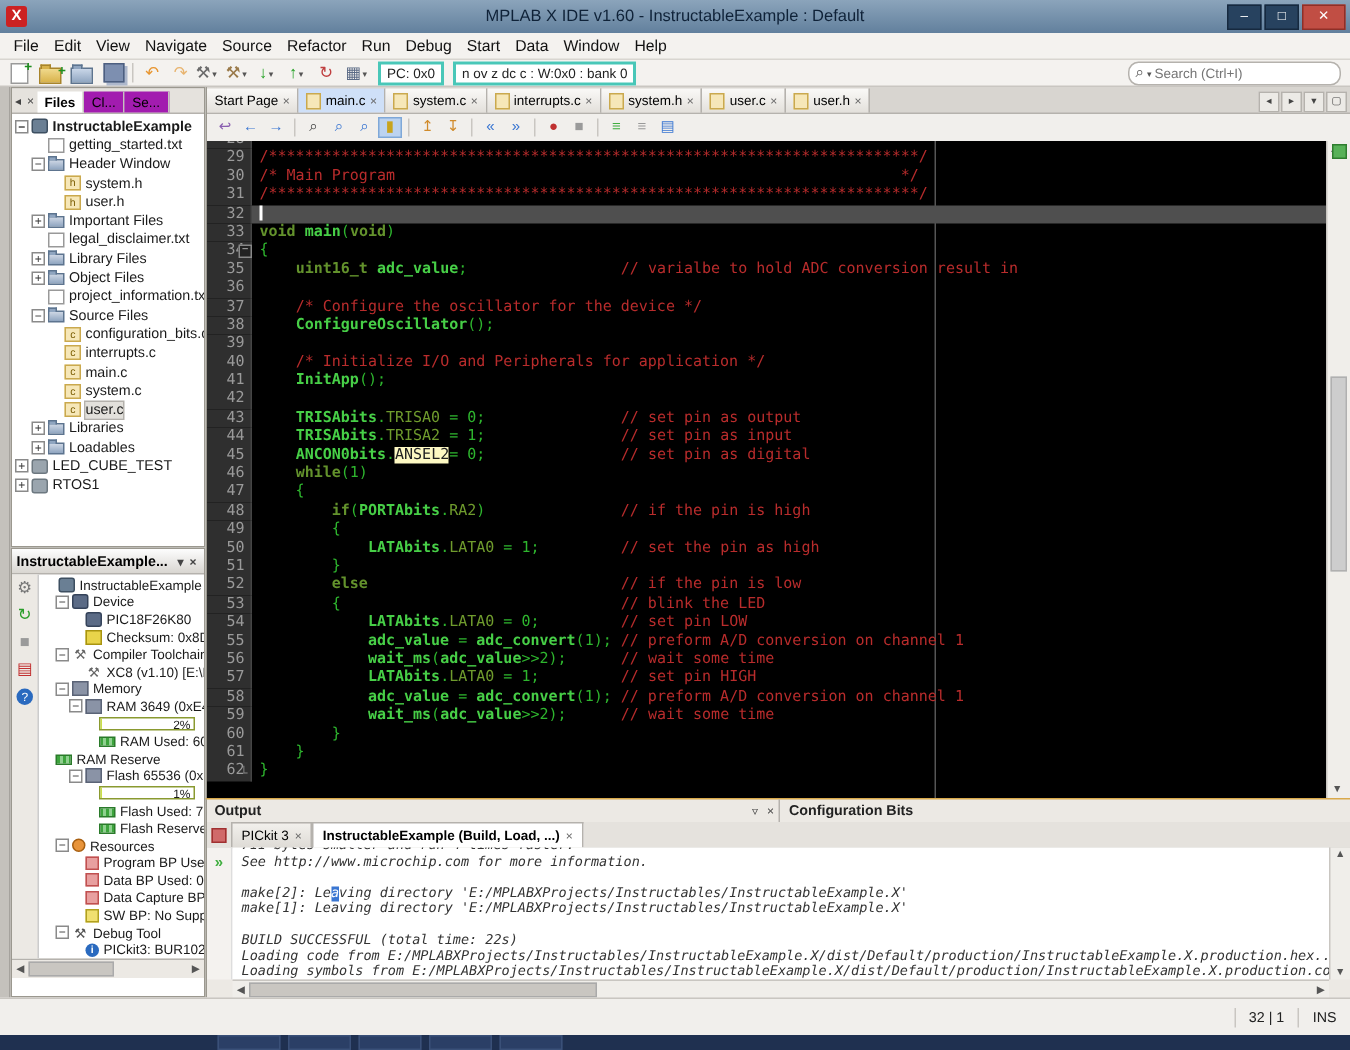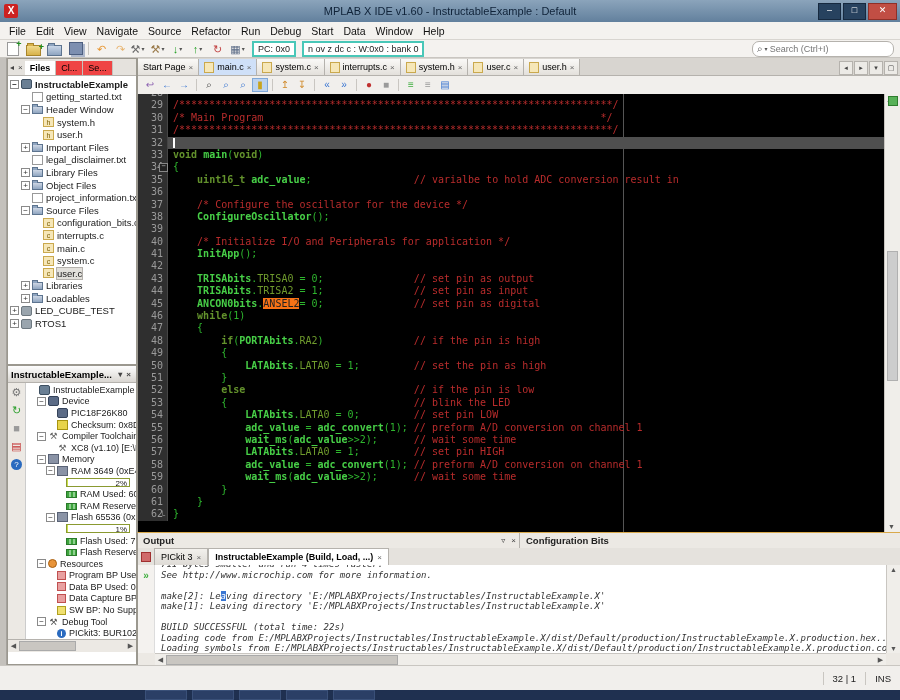--- a/index.html
+++ b/index.html
@@ -33,21 +33,21 @@
   .pcbox,.flagbox{height:12px;border:2px solid #49c7b8;background:#fff;font-size:9px;padding:0 4px;line-height:12px;color:#222;margin-left:6px;white-space:nowrap;}
   .searchbox{margin-left:auto;margin-right:6px;width:132px;height:14px;background:#fff;border:1px solid #b5b2ad;border-radius:7px;display:flex;align-items:center;font-size:9px;color:#999;padding:0 4px;}
   .searchbox .mag{color:#555;font-size:10px;margin-right:1px;}
   .searchbox input{border:none;outline:none;flex:1;font-size:9px;color:#777;background:transparent;width:80px;font-family:"Liberation Sans",sans-serif;}
   
   .left-strip{position:absolute;left:0;top:58px;width:7px;height:632px;background:#c4c1bc;border-right:1px solid #a5a29d;box-sizing:border-box;}
   .panel{position:absolute;background:#fff;border:1px solid #9b988f;box-sizing:border-box;}
   #files-panel{left:7px;top:58px;width:130px;height:307px;}
   .ptabs{height:16px;background:#e5e2dd;display:flex;align-items:flex-end;border-bottom:1px solid #b5b2ad;}
   .ptab-ctrl{font-size:8px;color:#444;padding:0 2px;line-height:14px;}
-  .ptab{font-size:9px;padding:1px 5px;border-right:1px solid #c5c2bd;background:#ef4444;height:12px;line-height:12px;white-space:nowrap;}
+  .ptab{font-size:9px;padding:1px 5px;border-right:1px solid #c5c2bd;background:#a21caf;height:12px;line-height:12px;white-space:nowrap;}
   .ptab.active{background:#fff;font-weight:bold;}
   .tree{overflow:hidden;padding-top:2px;}
   .trow{height:12.6px;display:flex;align-items:center;font-size:9.5px;white-space:nowrap;color:#1a1a1a;}
   .trow.bold{font-weight:bold;}
   .trow.selected .lbl{background:#e2e0db;outline:1px solid #b4b1ac;}
   .exp{width:9px;height:9px;border:1px solid #8a8a8a;background:#fff;font-size:8px;line-height:7px;text-align:center;margin-right:2px;box-sizing:border-box;flex:none;color:#333;}
   .expsp{width:11px;flex:none;}
   .fi{width:11px;height:10px;margin-right:3px;flex:none;box-sizing:border-box;position:relative;font-size:7px;text-align:center;line-height:9px;}
   .fi-project{background:#6a7f94;border:1px solid #3d4f61;border-radius:2px;}
   .fi-project2{background:#9aa5ae;border:1px solid #6d7880;border-radius:2px;}
@@ -101,21 +101,21 @@
   .cl .fold{position:absolute;right:-1px;top:2px;width:7px;height:7px;border:1px solid #888;background:#222;color:#bbb;font-size:7px;line-height:5px;text-align:center;}
   .cl .foldend{position:absolute;right:2px;top:2px;color:#888;font-size:8px;}
   .cl .txt{flex:1;padding-left:5px;}
   .cl.cur .txt{background:#4f4f4f;}
   .caret{display:inline-block;width:2px;height:10px;background:#fff;vertical-align:middle;}
   .seg-k{color:#63922c;font-weight:bold;}
   .seg-i{color:#47cf47;font-weight:bold;}
   .seg-m{color:#6f9b2d;}
   .seg-p{color:#2eb52e;}
   .seg-c{color:#b92c2c;}
-  .seg-hl{background:#f97316;color:#222;}
+  .seg-hl{background:#fef9c3;color:#222;}
   .vsb{position:absolute;right:0;top:0;bottom:0;width:16px;background:#f0eeea;border-left:1px solid #c9c6c1;box-sizing:border-box;}
   .vsb .ok{position:absolute;top:2px;right:2px;width:8px;height:8px;background:#58b158;border:1px solid #2e7d2e;}
   .vsb .up{position:absolute;top:2px;left:1px;font-size:7px;color:#555;}
   .vsb .down{position:absolute;bottom:2px;left:3px;font-size:7px;color:#555;}
   .vsb .vthumb{position:absolute;left:2px;width:11px;background:#cdcdcd;border:1px solid #b0b0b0;box-sizing:border-box;}
   
   #output{position:absolute;left:137px;top:532px;width:763px;height:133px;background:#ece9e4;border-top:1px solid #d9a94b;border-left:1px solid #9b988f;box-sizing:border-box;}
   .ohead{height:15px;display:flex;align-items:stretch;font-size:9.5px;color:#222;}
   .ohead .osec{width:382px;display:flex;align-items:center;border-right:1px solid #b5b2ad;padding-left:5px;box-sizing:border-box;}
   .ohead .osec .t{font-weight:bold;}
@@ -408,21 +408,21 @@
           </div>
           <div class="drow" style="padding-left: 29px;">
             <span class="expsp"></span>
             <span class="dbar" style="display: inline-block;"><span class="fill" style="width: 2%;"></span><span class="pl">2%</span></span>
           </div>
           <div class="drow" style="padding-left: 29px;">
             <span class="expsp"></span>
             <span class="fi fi-ram"></span>
             <span class="lbl">RAM Used: 60</span>
           </div>
-          <div class="drow" style="padding-left: 29px;">
+          <div class="drow" style="">
             <span class="expsp"></span>
             <span class="fi fi-ram"></span>
             <span class="lbl">RAM Reserve</span>
           </div>
           <div class="drow" style="padding-left: 20px;">
             <span class="exp">−</span>
             <span class="fi fi-mem"></span>
             <span class="lbl">Flash 65536 (0x1</span>
           </div>
           <div class="drow" style="padding-left: 29px;">

